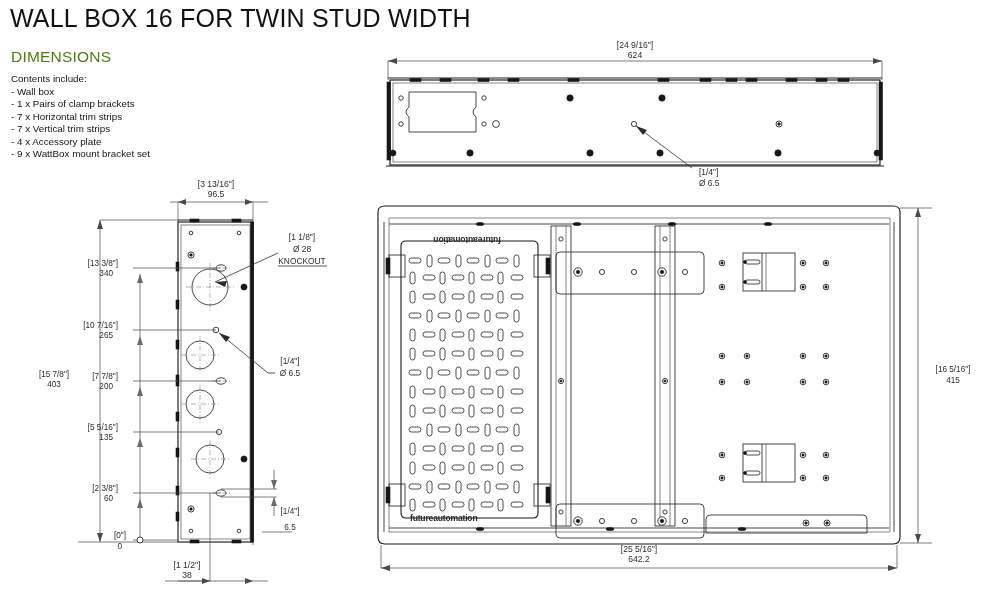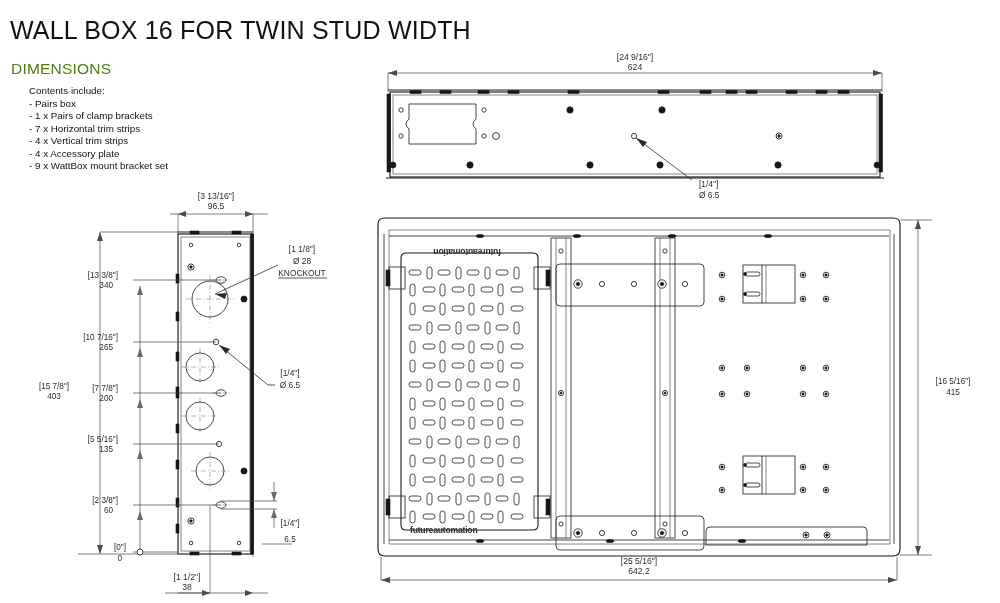--- a/index.html
+++ b/index.html
@@ -11,21 +11,21 @@
   body {
     width: 1000px;
     height: 603px;
     position: relative;
     overflow: hidden;
     font-family: "Liberation Sans", sans-serif;
     color: #1a1a1a;
   }
   #sheet {
     position: absolute;
-    left: 0; top: 12px;
+    left: 0; top: 0;
     width: 1000px;
     height: 435px;
     border-radius: 13px;
   }
   .page-title {
     position: absolute;
     left: 10px;
     top: 4px;
     font-size: 25px;
     font-weight: 400;
@@ -44,21 +44,21 @@
   }
   .contents {
     position: absolute;
     left: 11px;
     top: 73px;
     font-size: 9.8px;
     line-height: 12.55px;
     color: #111;
     white-space: nowrap;
   }
-  .contents div { white-space: nowrap; margin-left: 18px; }
+  .contents div { white-space: nowrap; }
 
   svg.draw {
     position: absolute;
     left: 0; top: 0;
     width: 1000px;
     height: 603px;
     overflow: visible;
   }
   svg.draw text {
     font-family: "Liberation Sans", sans-serif;
@@ -82,24 +82,24 @@
 </head>
 <body>
 
 <div id="sheet">
 
   <div class="page-title">WALL BOX 16 FOR TWIN STUD WIDTH</div>
   <div class="section-head">DIMENSIONS</div>
 
   <div class="contents">
     <div>Contents include:</div>
-    <div>- Pairs box</div>
+    <div>- Wall box</div>
     <div>- 1 x Pairs of clamp brackets</div>
     <div>- 7 x Horizontal trim strips</div>
-    <div>- 4 x Vertical trim strips</div>
+    <div>- 7 x Vertical trim strips</div>
     <div>- 4 x Accessory plate</div>
     <div>- 9 x WattBox mount bracket set</div>
   </div>
 
   <svg class="draw" viewBox="0 0 1000 603">
 
     <g>
 
       <g>
         <line class="dimline" x1="388" y1="61" x2="882" y2="61"></line>

